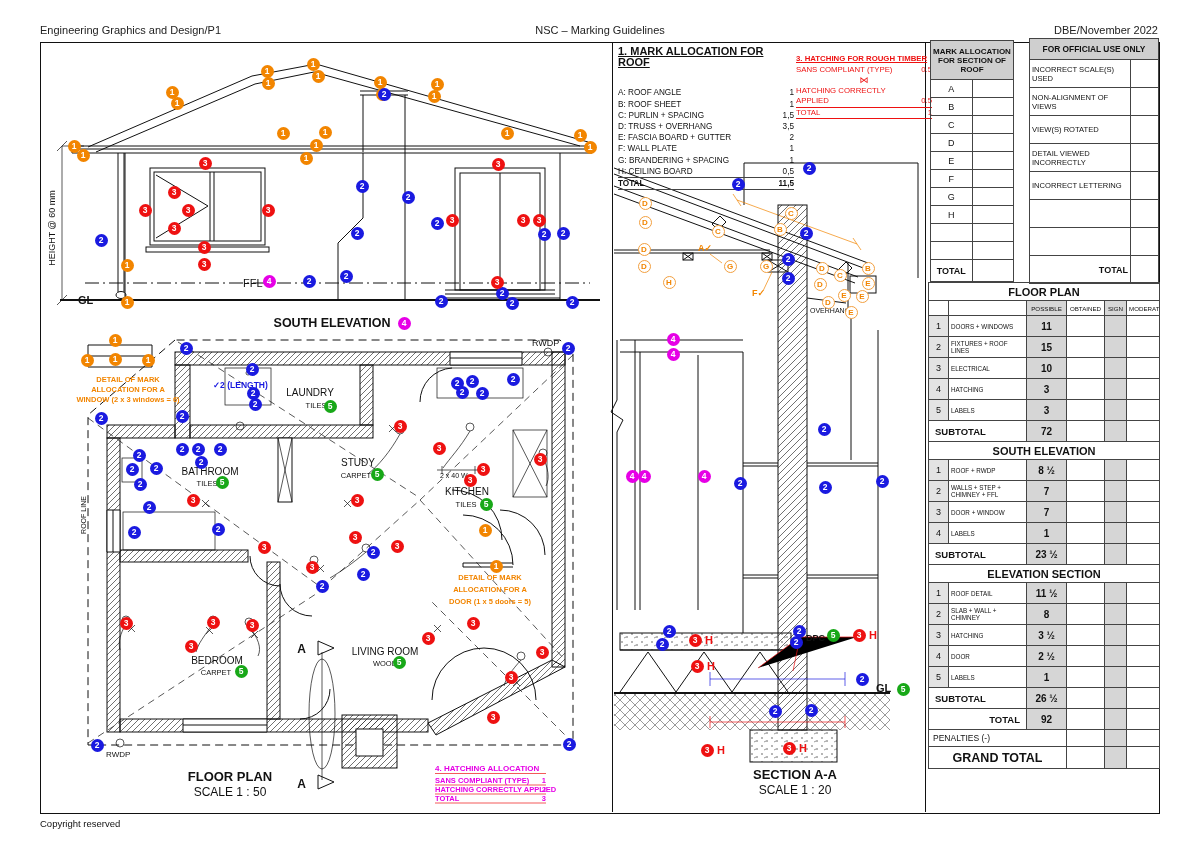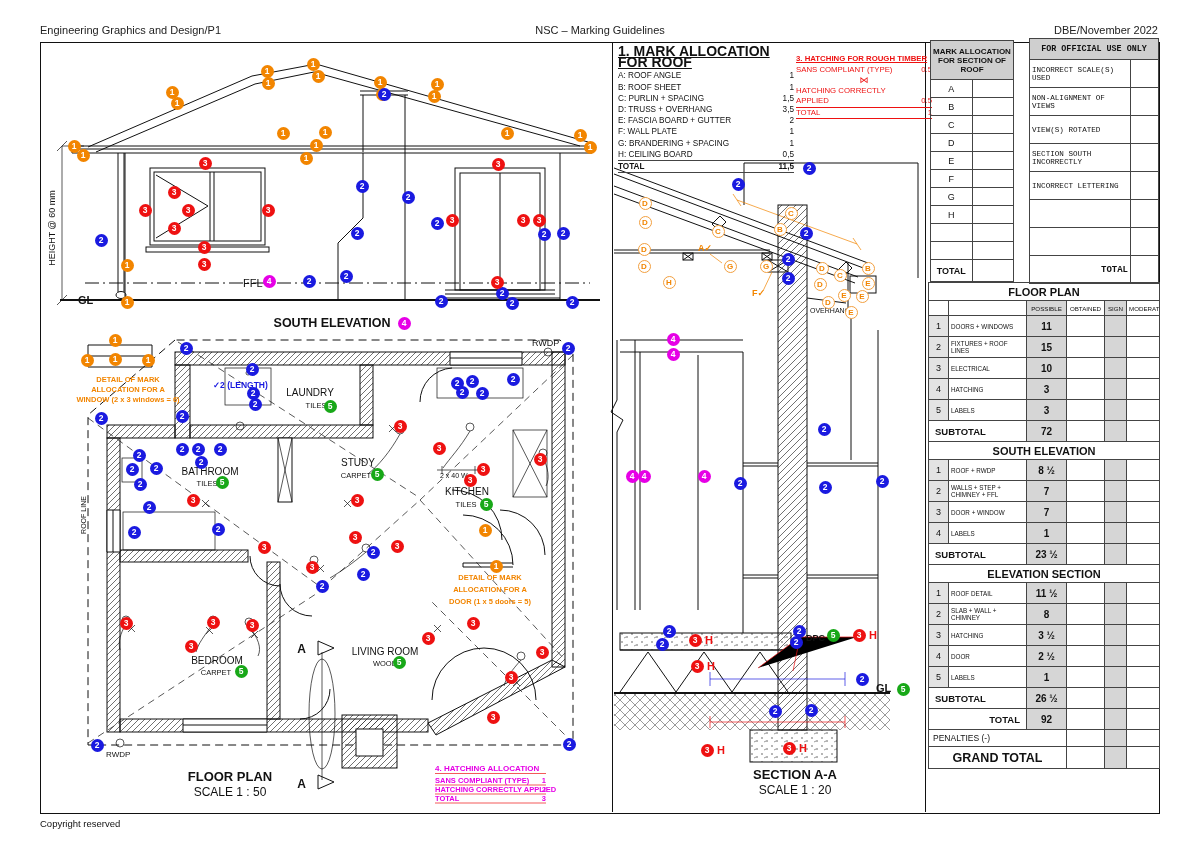--- a/index.html
+++ b/index.html
@@ -27,39 +27,39 @@
   .mt{fill:#e600e6;font-weight:bold;}
   
   .mk{position:absolute;width:13px;height:13px;margin:-6.5px 0 0 -6.5px;border-radius:50%;
       color:#fff;font-size:8.5px;font-weight:bold;display:flex;align-items:center;justify-content:center;z-index:30;}
   .mk-o{background:#f28500}.mk-b{background:#1a1ae0}.mk-r{background:#ee1111}
   .mk-m{background:#e600e6}.mk-g{background:#18a818}
   .mk-L{background:#fff;border:1.2px solid #f2a040;color:#f28500;width:11px;height:11px;font-size:8px;}
   .mk-h{background:transparent;color:#ee1111;width:auto;height:auto;border-radius:0;font-size:11px;margin:-6px 0 0 0;}
   
   .alloc{left:618px;top:46px;width:176px;font-size:8.2px;line-height:11.2px;}
-  .a-title{font-weight:bold;text-decoration:underline;font-size:14px;margin-bottom:2px;}
+  .a-title{font-weight:bold;text-decoration:underline;font-size:11px;margin-bottom:19px;}
   .a-row{display:flex;justify-content:space-between;}
   .a-total{border-top:1px solid #444;border-bottom:1px solid #444;font-weight:bold;}
   .timber{left:796px;top:54px;width:136px;font-size:7.8px;line-height:10.5px;color:#ee1111;white-space:nowrap;}
   .t-title{font-weight:bold;text-decoration:underline;}
   .t-row{display:flex;justify-content:space-between;}
   .t-sym{text-align:center;font-size:9px;}
   .u{border-bottom:1px solid #ee1111;}
   
   table{border-collapse:collapse;table-layout:fixed;}
   td,th{border:1px solid #444;padding:0 2px;overflow:hidden;}
   .thead{background:#cfcfcf;font-weight:bold;text-align:center;}
   #t1{left:930px;top:40px;width:84px;font-size:9px;}
   #t1 td{height:17px;text-align:center;}
   #t1 .thead{font-size:8px;height:38px;}
   #t1 .tot{font-weight:bold;height:21px;}
   #t2{left:1029px;top:38px;width:129px;font-size:7.6px;}
   #t2 .thead{font-size:8.4px;height:20px;}
-  #t2 td{height:27px;font-family:Liberation Mono, monospace;}
+  #t2 td{height:27px;}
   #t2 .emp{height:20px;}
   #t2 .tot{font-weight:bold;text-align:right;font-size:9px;height:22px;}
   #t3{left:928px;top:282px;width:231px;font-size:6.4px;}
   #t3 .thead{font-size:11.5px;height:17px;}
   #t3 .sub{font-weight:bold;font-size:11px;text-align:center;height:17px;}
   #t3 .ch{font-size:6.2px;text-align:center;background:#d6d6d6;height:14px;}
   #t3 .chw{font-size:6.2px;text-align:center;height:14px;}
   #t3 .num{font-size:9px;text-align:center;background:#e3e3e3;}
   #t3 .lbl{font-size:6.3px;line-height:7px;}
   #t3 .pos{font-size:10px;font-weight:bold;text-align:center;background:#d6d6d6;}
@@ -443,21 +443,21 @@
         </tr>
     <tr>
           <td>NON-ALIGNMENT OF VIEWS</td>
           <td></td>
         </tr>
     <tr>
           <td>VIEW(S) ROTATED</td>
           <td></td>
         </tr>
     <tr>
-          <td>SECTION SOUTH INCORRECTLY</td>
+          <td>DETAIL VIEWED INCORRECTLY</td>
           <td></td>
         </tr>
     <tr>
           <td>INCORRECT LETTERING</td>
           <td></td>
         </tr>
     <tr>
           <td class="emp"></td>
           <td></td>
         </tr>

